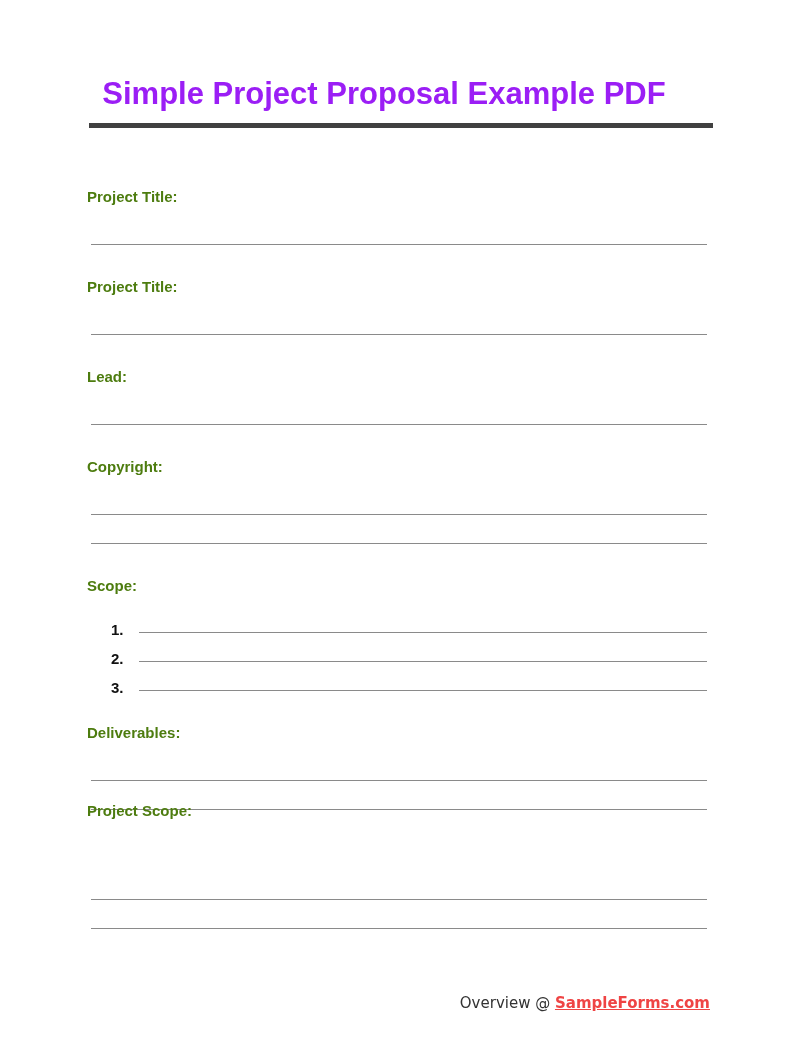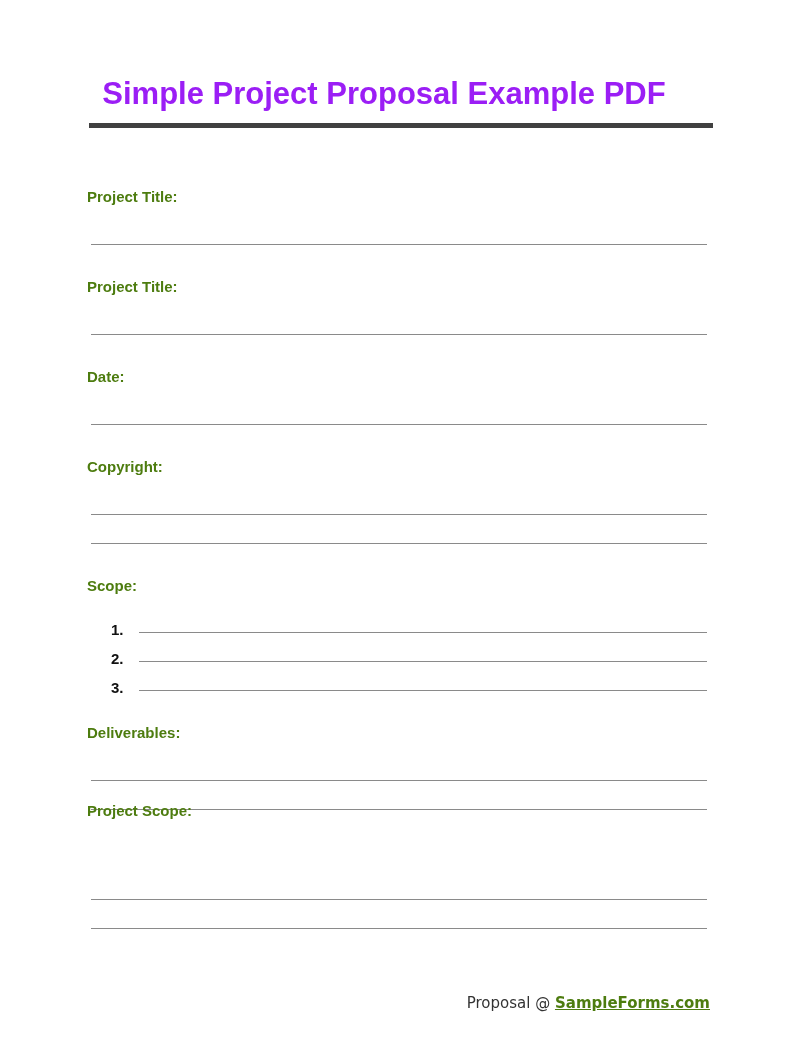--- a/index.html
+++ b/index.html
@@ -4,35 +4,35 @@
 <style>
   html, body { margin: 0; padding: 0; background: #ffffff; }
   body { width: 798px; height: 1038px; position: relative; overflow: hidden; font-family: "Liberation Sans", sans-serif; }
   .title { position: absolute; left: 0; width: 768px; top: 76px; text-align: center; font-size: 31px; font-weight: bold; color: #9b1ef5; }
   .rule { position: absolute; left: 89px; width: 624px; top: 123px; height: 5px; background: #404040; }
   .label { position: absolute; left: 87px; font-size: 15px; font-weight: bold; color: #4d7c0f; }
   .line { position: absolute; left: 91px; width: 616px; height: 1px; background: #8a8a8a; }
   .num { position: absolute; left: 111px; font-size: 15px; font-weight: bold; color: #111; }
   .nline { position: absolute; left: 139px; width: 568px; height: 1px; background: #8a8a8a; }
   .footer { position: absolute; right: 88px; top: 994px; font-size: 15px; color: #333; font-family: "DejaVu Sans", sans-serif; }
-  .footer a { color: #4d7c0f; font-weight: bold; text-decoration: underline; }
+  .footer a { color: #ef4444; font-weight: bold; text-decoration: underline; }
 </style>
 </head>
 <body>
 
 <div class="title">Simple Project Proposal Example PDF</div>
 <div class="rule"></div>
 
 <div class="label" style="top:188px">Project Title:</div>
 <div class="line" style="top:244px"></div>
 
 <div class="label" style="top:278px">Project Title:</div>
 <div class="line" style="top:334px"></div>
 
-<div class="label" style="top:368px">Date:</div>
+<div class="label" style="top:368px">Lead:</div>
 <div class="line" style="top:424px"></div>
 
 <div class="label" style="top:458px">Copyright:</div>
 <div class="line" style="top:514px"></div>
 <div class="line" style="top:543px"></div>
 
 <div class="label" style="top:577px">Scope:</div>
 <div class="num" style="top:621px">1.</div>
 <div class="nline" style="top:632px"></div>
 <div class="num" style="top:650px">2.</div>
@@ -41,13 +41,13 @@
 <div class="nline" style="top:690px"></div>
 
 <div class="label" style="top:724px">Deliverables:</div>
 <div class="line" style="top:780px"></div>
 <div class="line" style="top:809px"></div>
 
 <div class="label" style="top:802px">Project Scope:</div>
 <div class="line" style="top:899px"></div>
 <div class="line" style="top:928px"></div>
 
-<div class="footer"><span>Proposal @ </span><a>SampleForms.com</a></div>
+<div class="footer"><span>Overview @ </span><a>SampleForms.com</a></div>
 
 </body></html>

